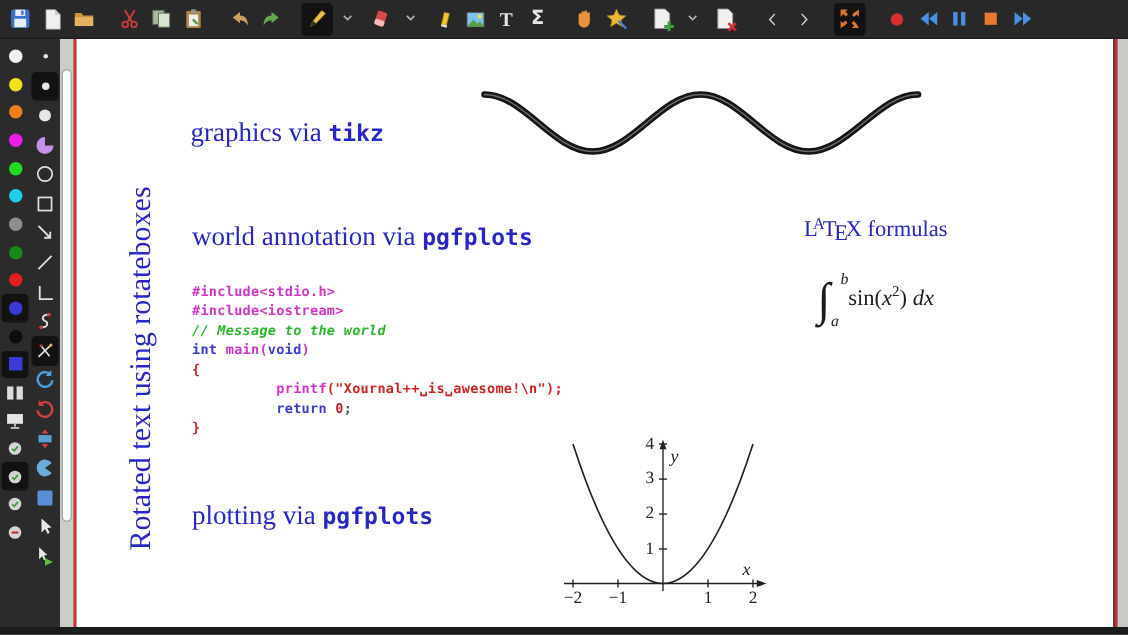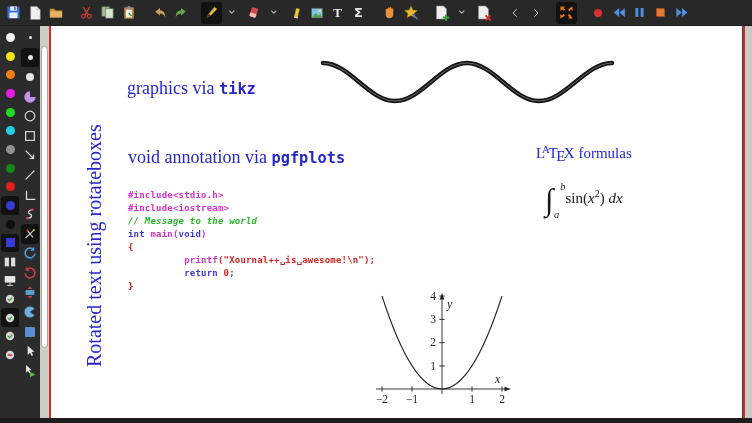--- a/index.html
+++ b/index.html
@@ -560,21 +560,21 @@
     <div class="h-serif h1" style="left:78px; top:52px;">
       <span>graphics via </span><span class="mono-part">tikz</span>
     </div>
 
     <svg class="sine" width="298" height="54" viewBox="0 0 298 54">
       <path d="M3 8 C29.4 8,48.6 46,75 46 C101.4 46,120.6 8,147 8 C173.4 8,192.6 46,219 46 C245.4 46,265.6 8,292 8" fill="none" stroke="#141414" stroke-width="4.4" stroke-linecap="round"></path>
       <path d="M3 8 C29.4 8,48.6 46,75 46 C101.4 46,120.6 8,147 8 C173.4 8,192.6 46,219 46 C245.4 46,265.6 8,292 8" fill="none" stroke="#6a6a6a" stroke-width="1" stroke-linecap="round"></path>
     </svg>
 
     <div class="h-serif h1" style="left:79px; top:121px;">
-      <span>void annotation via </span><span class="mono-part">pgfplots</span>
+      <span>world annotation via </span><span class="mono-part">pgfplots</span>
     </div>
 
     <div class="code" id="code-block"><div><span class="c-m">#include&lt;stdio.h&gt;</span></div><div><span class="c-m">#include&lt;iostream&gt;</span></div><div><span class="c-g">// Message to the world</span></div><div><span class="c-k">int</span><span class="c-d"> </span><span class="c-m">main(</span><span class="c-k">void</span><span class="c-m">)</span></div><div><span class="c-r">{</span></div><div><span class="c-d">          </span><span class="c-m">printf</span><span class="c-r">("Xournal++␣is␣awesome!\n");</span></div><div><span class="c-d">          </span><span class="c-k">return</span><span class="c-r"> 0</span><span class="c-d">;</span></div><div><span class="c-r">}</span></div></div>
 
     <div class="h-serif h-latex" style="left:487px; top:119px;">
       <span>L</span><span class="lx-a">A</span><span>T</span><span class="lx-e">E</span><span>X</span><span> formulas</span>
     </div>
 
     <div class="formula">
       <span class="int-wrap">
@@ -607,15 +607,18 @@
       <span class="ptick" style="left:98px;  top:105px;">1</span>
       <span class="ptick" style="left:128px; top:105px;">2</span>
       <span class="ptick yy" style="left:62px; top:71.5px;">1</span>
       <span class="ptick yy" style="left:62px; top:48px;">2</span>
       <span class="ptick yy" style="left:62px; top:25px;">3</span>
       <span class="ptick yy" style="left:62px; top:1.5px;">4</span>
       <span class="axlabel" style="left:121px; top:84px;">x</span>
       <span class="axlabel" style="left:73px;  top:9px;">y</span>
     </div>
 
+    <div class="h-serif h1" style="left:79px; top:307px;">
+      <span>plotting via </span><span class="mono-part">pgfplots</span>
+    </div>
 
   </div>
 </div>
 
 </body></html>

